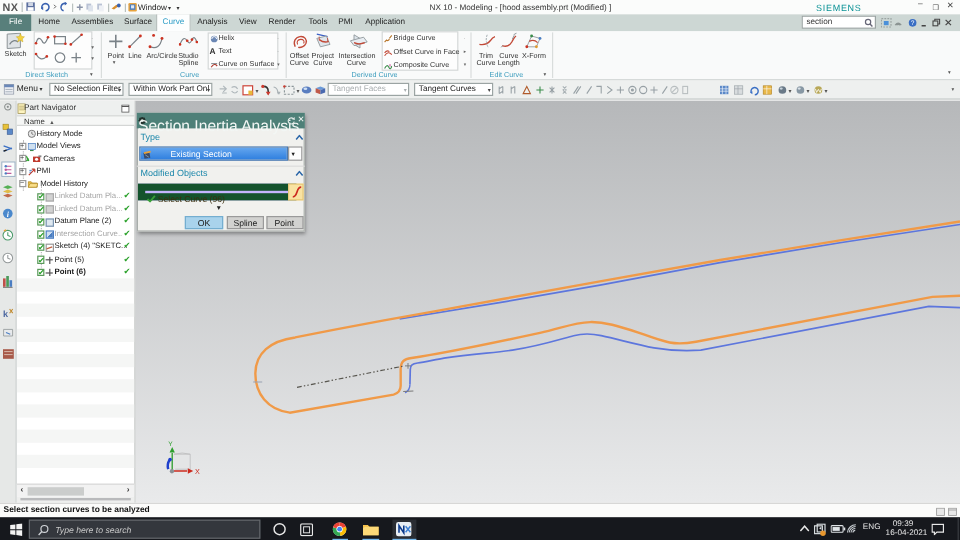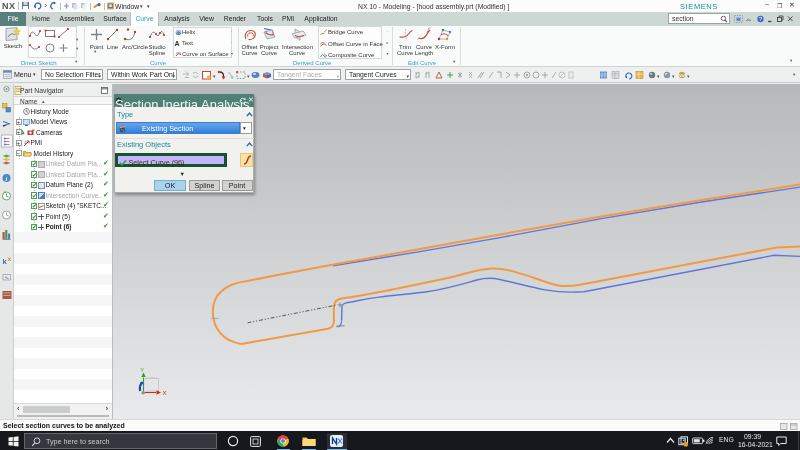--- a/index.html
+++ b/index.html
@@ -562,25 +562,25 @@
           <rect x="0.8" y="2" width="5" height="5" fill="#3a4a6a" transform="rotate(-10 3 4)"></rect>
           <path d="M1 2.6 l5.5 -1.2" stroke="#e8a23a" stroke-width="1.4"></path>
           <path d="M2 4 l3 2" stroke="#8ab" stroke-width="0.7"></path>
         </svg>
       <div class="abs" style="left:12px;top:1px;font-size:7.2px;color:#fff;margin-left:13px;">Existing Section</div>
     </div>
     <div class="abs" style="left:125.5px;top:28px;width:12px;height:11.5px;background:#fdfdfd;border:1px solid #9a9a9a;box-sizing:border-box;">
       <div class="abs" style="left:2.5px;top:1.5px;font-size:5.5px;color:#222;">▾</div>
     </div>
     <div class="abs" style="left:0px;top:43.5px;width:140px;height:1px;background:#dddddb;"></div>
-    <div class="abs" style="left:3px;top:45.5px;font-size:7.5px;color:#1b87aa;">Existing Objects</div>
+    <div class="abs" style="left:3px;top:45.5px;font-size:7.5px;color:#1b87aa;">Modified Objects</div>
     <svg class="abs" style="left:132px;top:47.5px;" width="7" height="5" viewBox="0 0 7 5">
         <path d="M0.8 4.2 L3.5 1 L6.2 4.2" stroke="#2a66a8" stroke-width="1.3" fill="none"></path>
       </svg>
-    <div class="abs" style="left:1px;top:58.5px;width:112px;height:14px;background:#c4b5fd;border:3px solid #14532d;box-sizing:border-box;">
+    <div class="abs" style="left:1px;top:58.5px;width:132px;height:14px;background:#c4b5fd;border:6px solid #14532d;box-sizing:border-box;">
       <svg class="abs" style="left:1px;top:3.5px;" width="8" height="7" viewBox="0 0 9 8">
           <path d="M1 4.4 l2.4 2.4 L8 1.4" stroke="#38a038" stroke-width="1.7" fill="none"></path>
         </svg>
       <div class="abs" style="left:10.5px;top:2.5px;font-size:7.2px;color:#3a2e10;">Select Curve (96)</div>
     </div>
     <div class="abs" style="left:126px;top:58.5px;width:12.5px;height:14px;background:#f9e3a2;border:1px solid #e8c878;box-sizing:border-box;">
       <svg class="abs" style="left:1.5px;top:1px;" width="9" height="10" viewBox="0 0 9 10">
           <path d="M1 9 C 5.5 9 3.5 1 8 1" stroke="#cc2b20" stroke-width="1.4" fill="none"></path>
         </svg>
     </div>
@@ -599,21 +599,21 @@
   </div>
   <div class="abs" id="taskbar">
     <svg class="abs" style="left:8px;top:4.5px;" width="11" height="11" viewBox="0 0 11 11">
         <g fill="#f2f2f2">
           <path d="M0.5 1.6 L4.8 1 V5 H0.5 Z"></path>
           <path d="M5.6 0.9 L10.5 0.2 V5 H5.6 Z"></path>
           <path d="M0.5 5.8 H4.8 V9.8 L0.5 9.2 Z"></path>
           <path d="M5.6 5.8 H10.5 V10.6 L5.6 9.9 Z"></path>
         </g>
       </svg>
-    <div class="abs" style="left:24px;top:2px;width:193px;height:16px;background:#34373d;border:1px solid #63666b;box-sizing:border-box;">
+    <div class="abs" style="left:24px;top:2px;width:193px;height:16px;background:#34373d;border:1px solid #63666b;box-sizing:border-box;font-style:italic;">
       <svg class="abs" style="left:6px;top:3px;" width="10" height="10" viewBox="0 0 10 10">
           <circle cx="6" cy="3.8" r="2.9" stroke="#cfd2d6" stroke-width="1" fill="none"></circle>
           <path d="M3.9 5.9 L1.2 8.8" stroke="#cfd2d6" stroke-width="1.1"></path>
         </svg>
       <div class="abs" style="left:21px;top:2.5px;font-size:7.2px;color:#c9c9c9;">Type here to search</div>
     </div>
     <svg class="abs" style="left:227px;top:4px;" width="12" height="12" viewBox="0 0 12 12">
         <circle cx="6" cy="6" r="4.6" stroke="#e8e8e8" stroke-width="1.2" fill="none"></circle>
       </svg>
     <svg class="abs" style="left:250px;top:4.5px;" width="11" height="11" viewBox="0 0 11 11">

